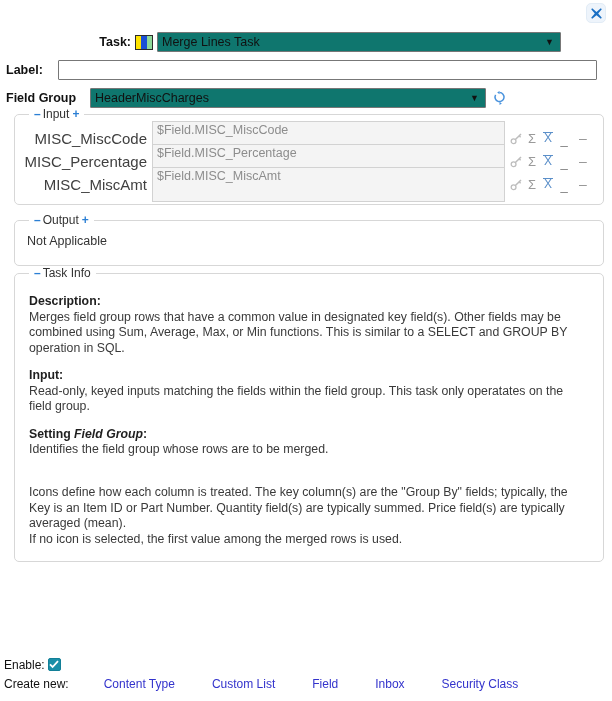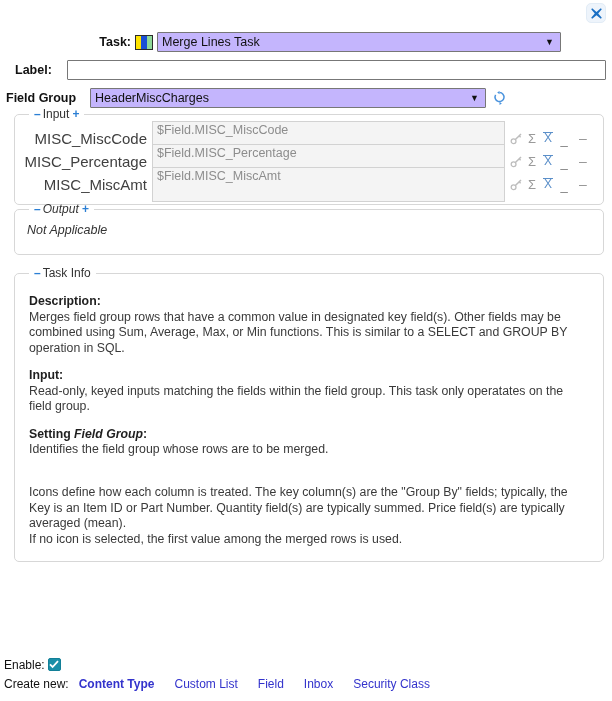--- a/index.html
+++ b/index.html
@@ -49,41 +49,41 @@
     margin-bottom: 4px;
   }
   .row-label {
     font-weight: bold;
     font-size: 12.5px;
     color: #111;
     text-align: right;
     white-space: nowrap;
   }
   .lbl-task   { width: 131px; padding-right: 4px; }
-  .lbl-label  { width: 52px;  padding-right: 0px; text-align: left; padding-left: 15px;}
+  .lbl-label  { width: 52px;  padding-right: 0px; text-align: left; padding-left: 6px;}
   .lbl-fg     { width: 84px;  text-align: left; padding-left: 6px; }
 
   .task-icon {
     width: 18px;
     height: 15px;
     border: 1px solid #2b2b2b;
     box-sizing: border-box;
     display: flex;
     margin-right: 4px;
     flex: none;
   }
   .task-icon i { display: block; height: 100%; flex: 1 1 0; }
 
   select.ui-select {
     font-family: "Liberation Sans", sans-serif;
     font-size: 12.5px;
     color: #111;
     height: 20px;
     padding: 0 2px 0 4px;
-    background: #c4b5fd;
+    background: #0f766e;
     border: 1px solid #777;
     border-radius: 1px;
     box-sizing: border-box;
     appearance: none;
     -webkit-appearance: none;
   }
   .select-wrap { position: relative; display: inline-block; }
   .select-wrap .caret {
     position: absolute;
     right: 7px;
@@ -140,21 +140,21 @@
     font-weight: bold;
     margin-right: 2px;
   }
   .legend-plus {
     color: #2b7fd4;
     font-weight: bold;
     margin-left: 3px;
   }
 
   #input-box  { left: 14px; top: 107px; width: 590px; height: 98px; }
-  #output-box { left: 14px; top: 202px; width: 590px; height: 53px; font-style: italic; }
+  #output-box { left: 14px; top: 213px; width: 590px; height: 53px; }
   #info-box   { left: 14px; top: 266px; width: 590px; height: 296px; }
 
   
   .field-rows { padding: 6px 0 0 0; }
   .field-row {
     display: flex;
     align-items: center;
     height: 23px;
   }
   .field-name {
@@ -239,28 +239,28 @@
     width: 13px; height: 13px;
     margin-left: 3px;
     background: #1b8fa8;
     border: 1px solid #127f97;
     border-radius: 2px;
     box-sizing: border-box;
     display: flex; align-items: center; justify-content: center;
     cursor: pointer;
   }
   .chk svg { display: block; }
-  .footer-links { display: flex; align-items: center; gap: 0; margin-top: 3px;}
+  .footer-links { display: flex; align-items: center; gap: 17px; margin-top: 3px;}
   .footer-links a {
     color: #3333cc;
     text-decoration: none;
     margin-left: 20px;
     cursor: pointer;
   }
-  .footer-links a:first-of-type { margin-left: 10px; font-weight: bold; }
+  .footer-links a:first-of-type { margin-left: 18px; }
 </style>
 </head>
 <body>
 
 <div class="close-btn">
   <span>
     <svg width="13" height="13" viewBox="0 0 13 13">
       <path d="M2.2,1.2 L6.5,5 L10.8,1.2 L11.8,2.2 L8.2,6.5 L11.8,10.8 L10.8,11.8 L6.5,8.2 L2.2,11.8 L1.2,10.8 L4.8,6.5 L1.2,2.2 Z" fill="#1a6fc4"></path>
     </svg>
   </span>

